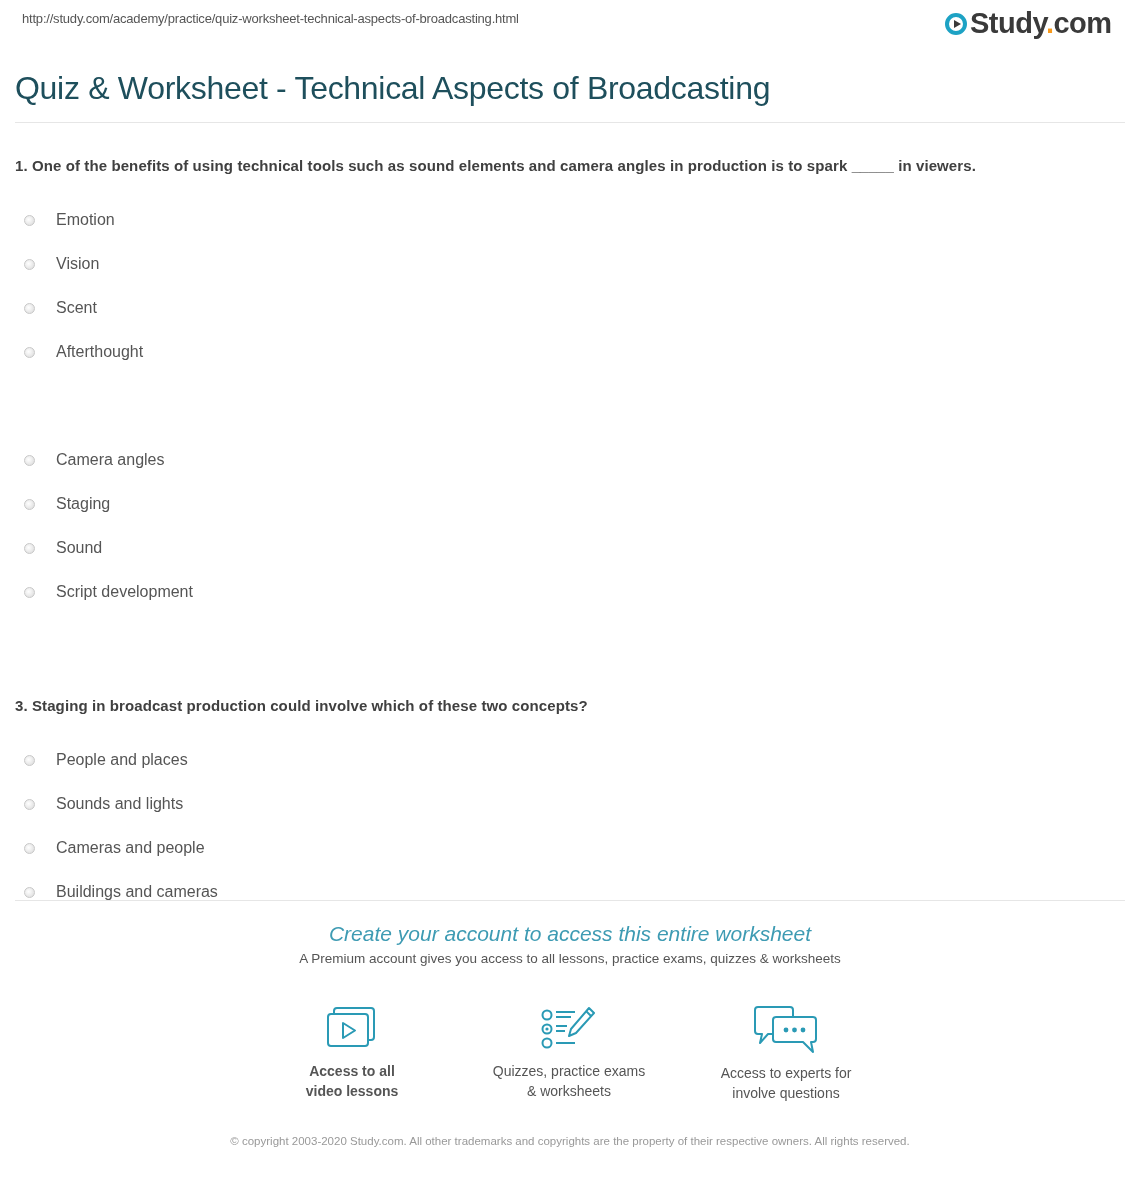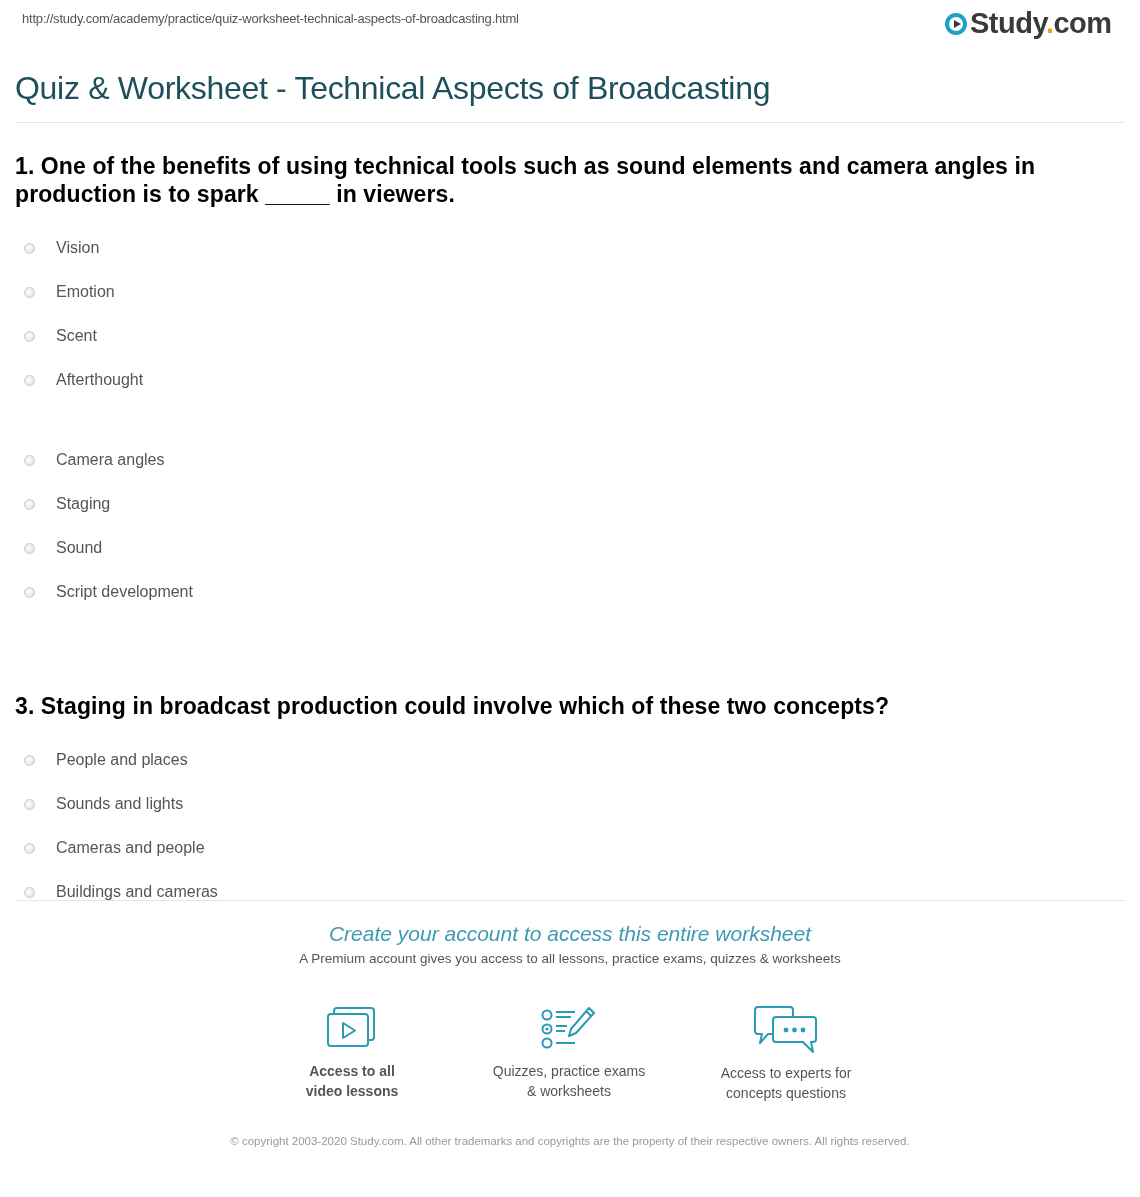--- a/index.html
+++ b/index.html
@@ -11,21 +11,21 @@
     .logo { position: absolute; left: 945px; top: 9px; display: flex; align-items: center; }
     .logo-mark { width: 22px; height: 22px; border-radius: 50%; border: 4px solid #1da2c4; position: relative; margin-right: 3px; }
     .logo-mark::after { content: ""; position: absolute; left: 5px; top: 3px; border-left: 7px solid #3a3a3a; border-top: 4px solid transparent; border-bottom: 4px solid transparent; }
     .logo-text { font-family: "Liberation Sans", sans-serif; font-size: 29px; font-weight: bold; color: #3a3a3a; letter-spacing: -0.5px; line-height: 1; }
     .logo-dot { color: #f89a1c; }
 
     .page-title { position: absolute; left: 15px; top: 70px; font-family: "Liberation Sans", sans-serif; font-size: 32px; color: #1e4f5c; font-weight: normal; letter-spacing: -0.3px; }
     .rule-top { position: absolute; left: 15px; right: 15px; top: 122px; height: 1px; background: #e6e6e6; }
 
     .question { position: absolute; left: 15px; width: 1110px; }
-    .q-text { font-family: "Liberation Sans", sans-serif; font-size: 23px; font-weight: bold; color: #000000; line-height: 28px; letter-spacing: 0.1px; }
+    .q-text { font-family: "Liberation Sans", sans-serif; font-size: 15px; font-weight: bold; color: #404040; line-height: 28px; letter-spacing: 0.1px; }
     .choices { list-style: none; margin-top: 18px; }
     .choice { display: flex; align-items: center; height: 44px; cursor: pointer; }
     .radio { width: 11px; height: 11px; border-radius: 50%; border: 1px solid #c8c8c8; background: radial-gradient(circle at 40% 40%, #ffffff 0%, #e4e4e4 70%); margin-left: 9px; margin-right: 21px; flex-shrink: 0; }
     .choice-label { font-family: "Liberation Sans", sans-serif; font-size: 16px; color: #555; }
 
     .rule-bottom { position: absolute; left: 15px; right: 15px; top: 900px; height: 1px; background: #e6e6e6; }
 
     .cta { position: absolute; left: 0; width: 1140px; top: 922px; text-align: center; }
     .cta-title { font-family: "Liberation Sans", sans-serif; font-size: 21px; color: #3e9bb3; font-weight: normal; font-style: italic; }
     .cta-sub { font-family: "Liberation Sans", sans-serif; font-size: 13.5px; color: #555; margin-top: 5px; }
@@ -48,25 +48,25 @@
 </div>
 
 <h1 class="page-title">Quiz &amp; Worksheet - Technical Aspects of Broadcasting</h1>
 <div class="rule-top"></div>
 
 <div class="question" style="top:152px;">
   <div class="q-text">1. One of the benefits of using technical tools such as sound elements and camera angles in production is to spark _____ in viewers.</div>
   <ul class="choices">
     <li class="choice">
         <span class="radio"></span>
-        <span class="choice-label">Vision</span>
+        <span class="choice-label">Emotion</span>
       </li>
     <li class="choice">
         <span class="radio"></span>
-        <span class="choice-label">Emotion</span>
+        <span class="choice-label">Vision</span>
       </li>
     <li class="choice">
         <span class="radio"></span>
         <span class="choice-label">Scent</span>
       </li>
     <li class="choice">
         <span class="radio"></span>
         <span class="choice-label">Afterthought</span>
       </li>
   </ul>
@@ -158,18 +158,18 @@
   <div class="feature" style="left:686px;">
     <svg width="64" height="50" viewBox="0 0 64 50">
       <path d="M4 2 H36 a3 3 0 0 1 3 3 V26 a3 3 0 0 1 -3 3 H14 L6 38 L8 29 H4 a3 3 0 0 1 -3 -3 V5 a3 3 0 0 1 3 -3 Z" fill="#fff" stroke="#2a9ab5" stroke-width="2" stroke-linejoin="round"></path>
       <path d="M22 12 H59 a3 3 0 0 1 3 3 V34 a3 3 0 0 1 -3 3 H57 L59 47 L49 37 H22 a3 3 0 0 1 -3 -3 V15 a3 3 0 0 1 3 -3 Z" fill="#fff" stroke="#2a9ab5" stroke-width="2" stroke-linejoin="round"></path>
       <circle cx="32" cy="25" r="2.4" fill="#2a9ab5"></circle>
       <circle cx="40.5" cy="25" r="2.4" fill="#2a9ab5"></circle>
       <circle cx="49" cy="25" r="2.4" fill="#2a9ab5"></circle>
     </svg>
     <div class="feature-label" style="margin-top:8px;">
         <div>Access to experts for</div>
-        <div>concepts questions</div>
+        <div>involve questions</div>
       </div>
   </div>
 </div>
 
 <div class="footer">© copyright 2003-2020 Study.com. All other trademarks and copyrights are the property of their respective owners. All rights reserved.</div>
 
 </body></html>

